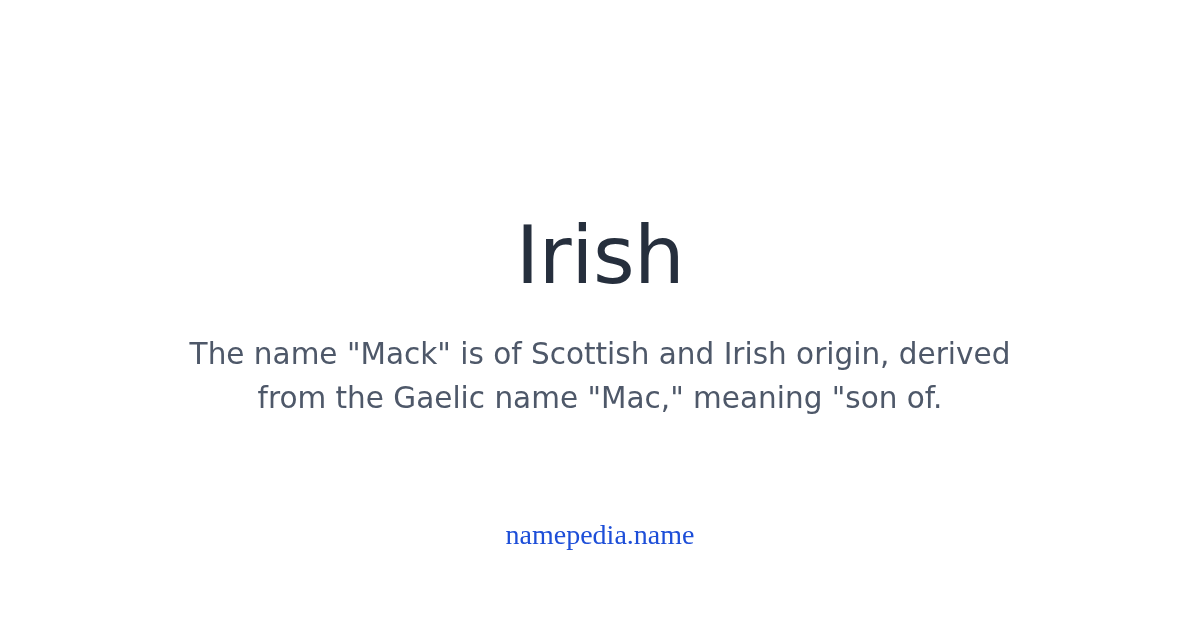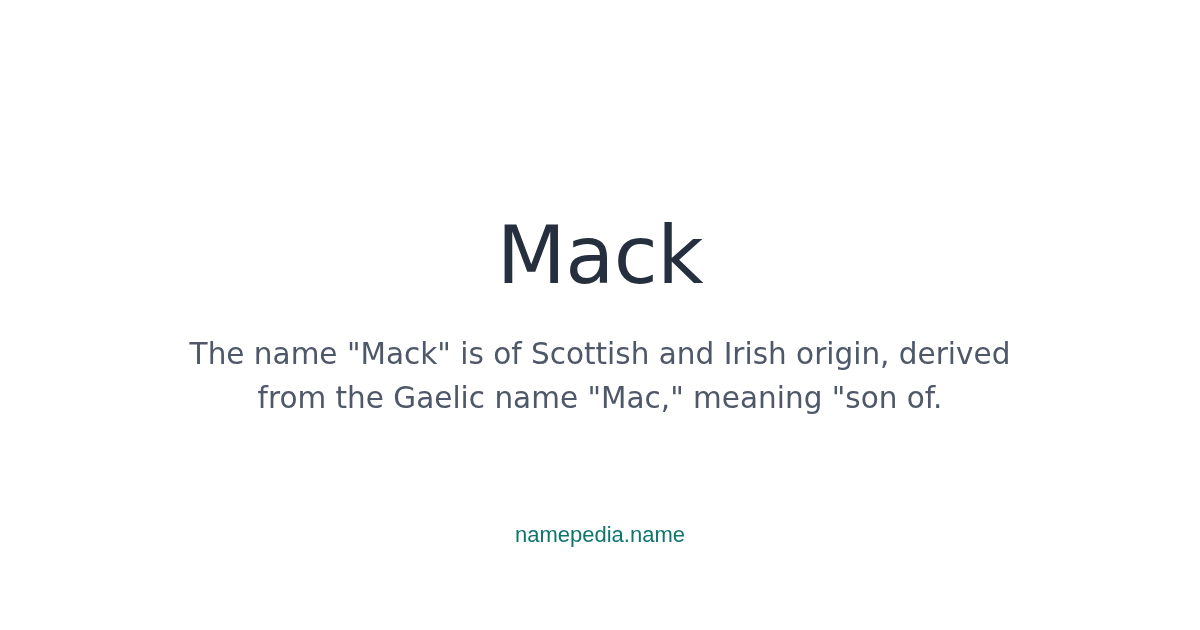--- a/index.html
+++ b/index.html
@@ -68,36 +68,36 @@
 
   
   .footer-wrap {
     position: absolute;
     left: 0;
     top: 520px;
     width: 1200px;
     text-align: center;
   }
   .site-link {
-    font-family: Liberation Sans, sans-serif;
-    font-size: 22px;
+    font-family: Liberation Serif, serif;
+    font-size: 28px;
     font-weight: 400;
     line-height: 30px;
-    color: #0f766e;
+    color: #1d4ed8;
     text-decoration: none;
     white-space: nowrap;
   }
 </style>
 </head>
 <body>
 
 <div class="og-card">
 
   <div class="title-wrap">
-    <h1 class="name-title">Mack</h1>
+    <h1 class="name-title">Irish</h1>
   </div>
 
   <div class="desc-wrap">
     <p class="name-desc">
       <span class="desc-line">The name "Mack" is of Scottish and Irish origin, derived</span>
       <span class="desc-line">from the Gaelic name "Mac," meaning "son of.</span>
     </p>
   </div>
 
   <div class="footer-wrap">

